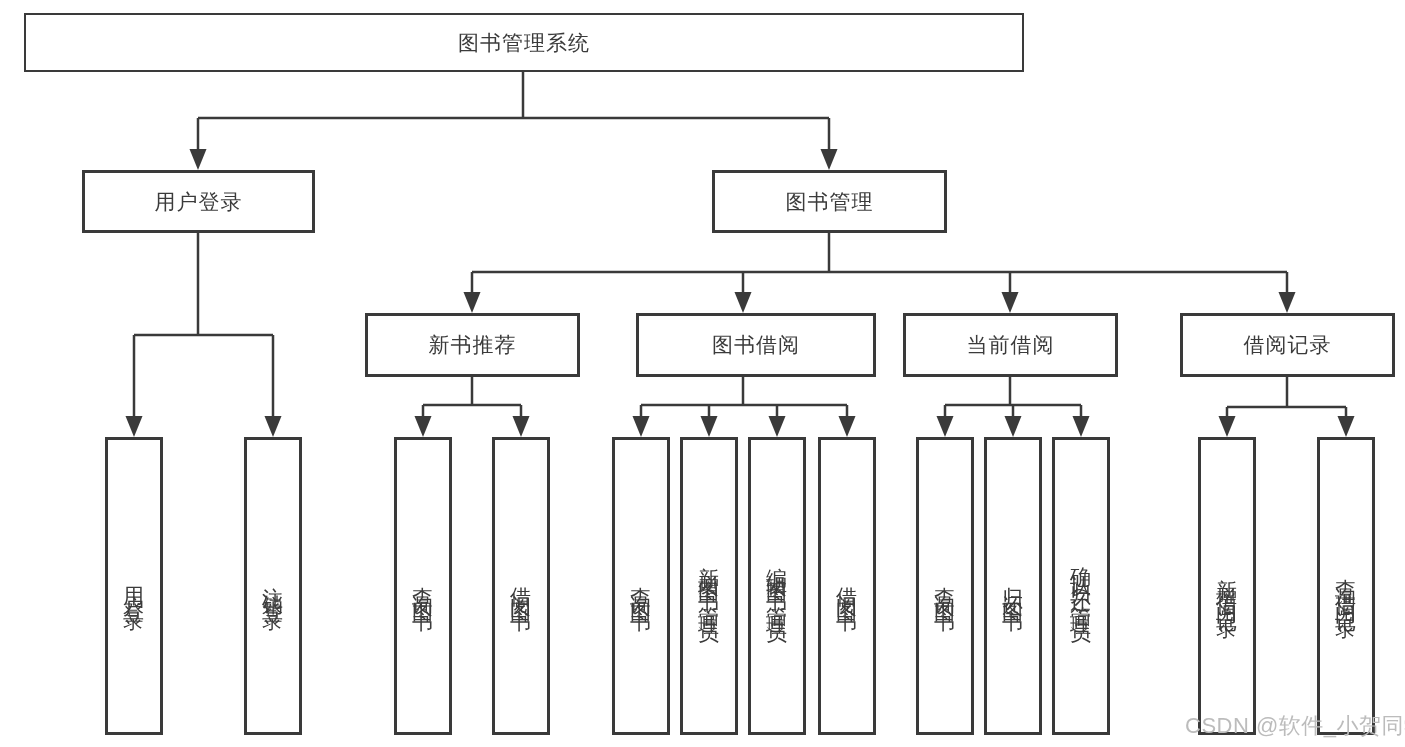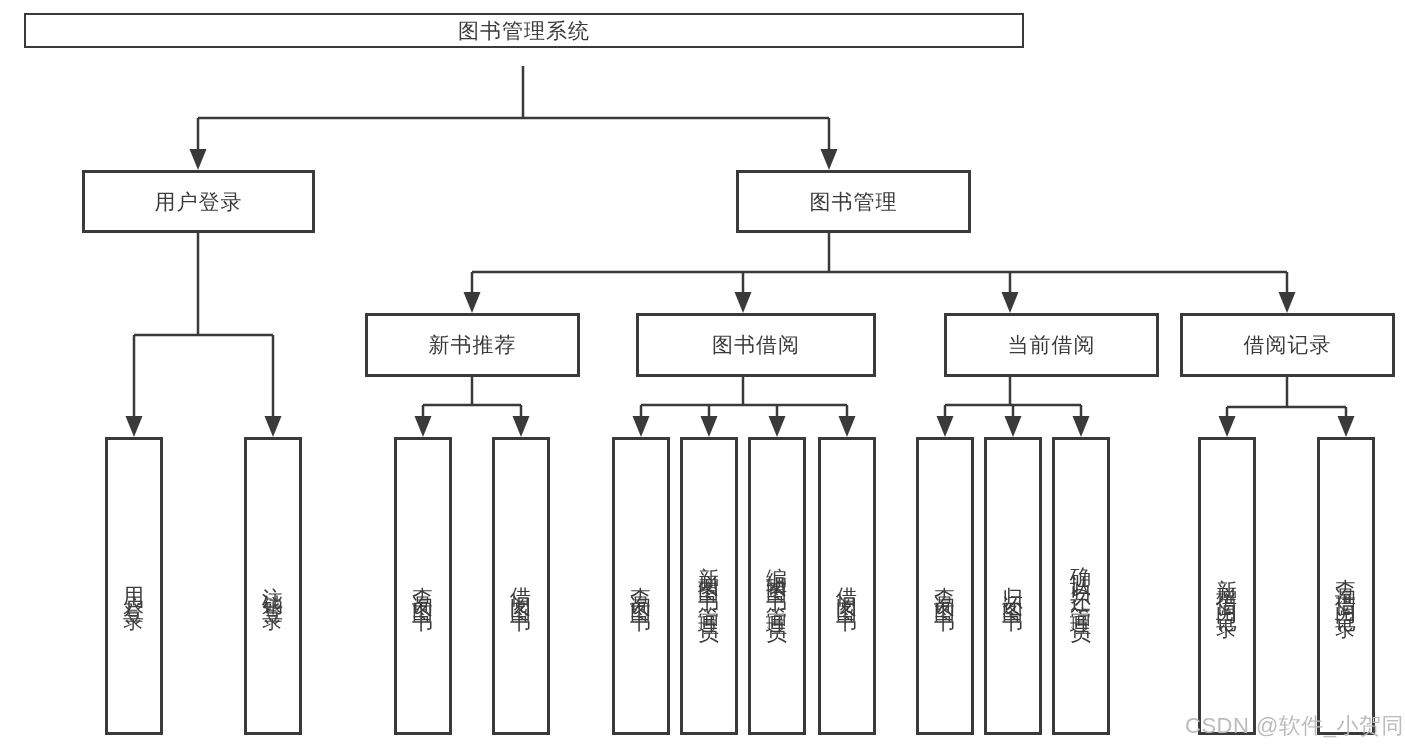--- a/index.html
+++ b/index.html
@@ -121,38 +121,38 @@
       <use href="#arr" x="777" y="437"></use>
         <use href="#arr" x="847" y="437"></use>
       <use href="#arr" x="945" y="437"></use>
         <use href="#arr" x="1013" y="437"></use>
       <use href="#arr" x="1081" y="437"></use>
       <use href="#arr" x="1227" y="437"></use>
         <use href="#arr" x="1346" y="437"></use>
     </g>
   </svg>
 
-  <div class="hbox root" style="left:24px;top:13px;width:1000px;height:35px;">
+  <div class="hbox root" style="left:24px;top:13px;width:1000px;height:59px;">
     <span>图书管理系统</span>
   </div>
 
   <div class="hbox" style="left:82px;top:170px;width:233px;height:63px;">
     <span>用户登录</span>
   </div>
-  <div class="hbox" style="left:712px;top:170px;width:235px;height:63px;margin-left:24px;">
+  <div class="hbox" style="left:712px;top:170px;width:235px;height:63px;">
     <span>图书管理</span>
   </div>
 
   <div class="hbox" style="left:365px;top:313px;width:215px;height:64px;">
     <span>新书推荐</span>
   </div>
   <div class="hbox" style="left:636px;top:313px;width:240px;height:64px;">
     <span>图书借阅</span>
   </div>
-  <div class="hbox" style="left:903px;top:313px;width:215px;height:64px;margin-left:41px;">
+  <div class="hbox" style="left:903px;top:313px;width:215px;height:64px;">
     <span>当前借阅</span>
   </div>
   <div class="hbox" style="left:1180px;top:313px;width:215px;height:64px;">
     <span>借阅记录</span>
   </div>
 
   <div class="vbox" style="left:105px;top:437px;">
     <span class="vtext">用户登录</span>
   </div>
   <div class="vbox" style="left:244px;top:437px;">

